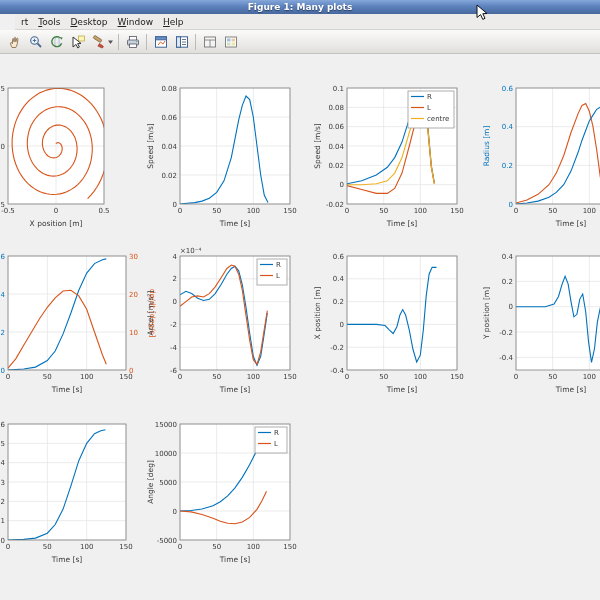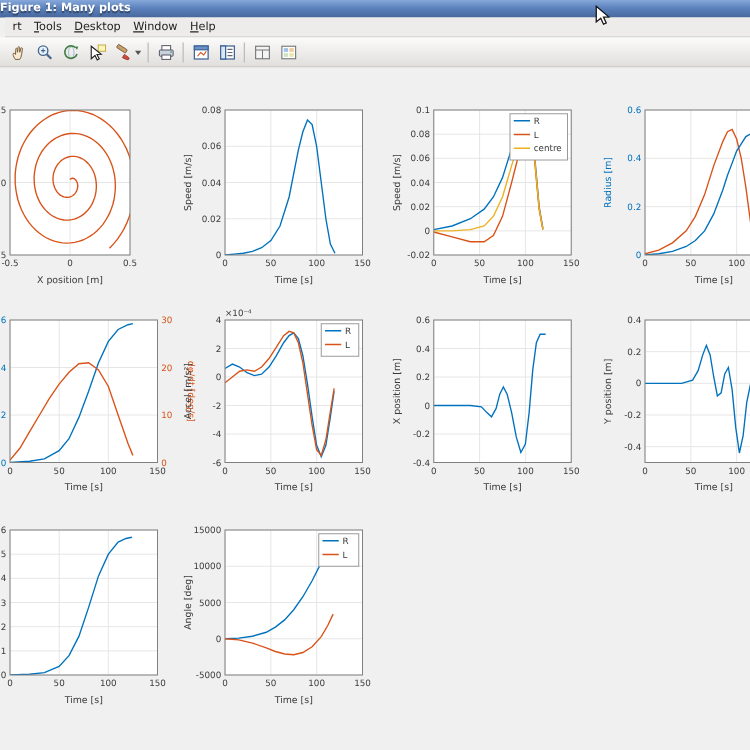--- a/index.html
+++ b/index.html
@@ -1,23 +1,23 @@
 <!DOCTYPE html>
 <html><head>
 <meta charset="utf-8">
 <style>
   * { box-sizing: border-box; }
   html,body { margin:0; padding:0; width:600px; height:600px; overflow:hidden;
     font-family:"DejaVu Sans", sans-serif; background:#fff; }
   #win { position:relative; width:600px; height:600px; overflow:hidden; background:#f0f0f0; }
   .titlebar { position:absolute; top:0; left:0; right:0; height:14px;
     background:linear-gradient(#86a8da,#5d82bd 45%,#46689d);
-    color:#fff; font-size:9px; font-weight:bold; line-height:14px;
+    color:#fff; font-size:9px; font-weight:bold; text-align:center; line-height:14px;
     text-shadow:0 1px 1px rgba(0,0,0,.45); }
-  .menubar { position:absolute; top:14px; left:4px; right:0; height:16px; background:#eeecea;
+  .menubar { position:absolute; top:14px; left:15px; right:0; height:16px; background:#eeecea;
     border-bottom:1px solid #d6d4d1; font-size:9px; color:#222;
     display:flex; align-items:center; padding-left:1px; }
   .menu-item { padding:1px 5px; cursor:default; }
   .menu-item u { text-decoration:underline; }
   .toolbar { position:absolute; top:30px; left:0; right:0; height:24px;
     background:linear-gradient(#fbfbfa,#e1dfdc); border-bottom:1px solid #c5c3c0;
     display:flex; align-items:center; padding-left:4px; }
   .tbtn { width:21px; height:21px; display:flex; align-items:center; justify-content:center;
     border-radius:2px; }
   .tbtn.wide { width:27px; }

